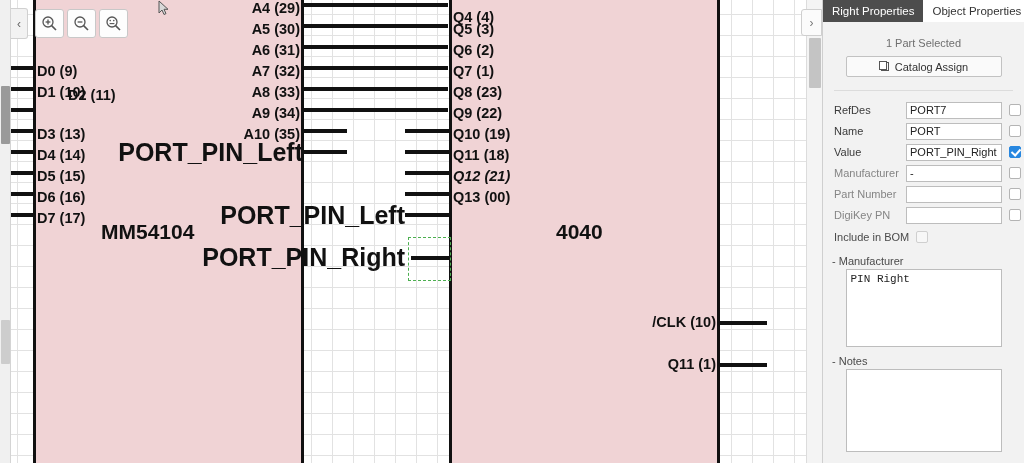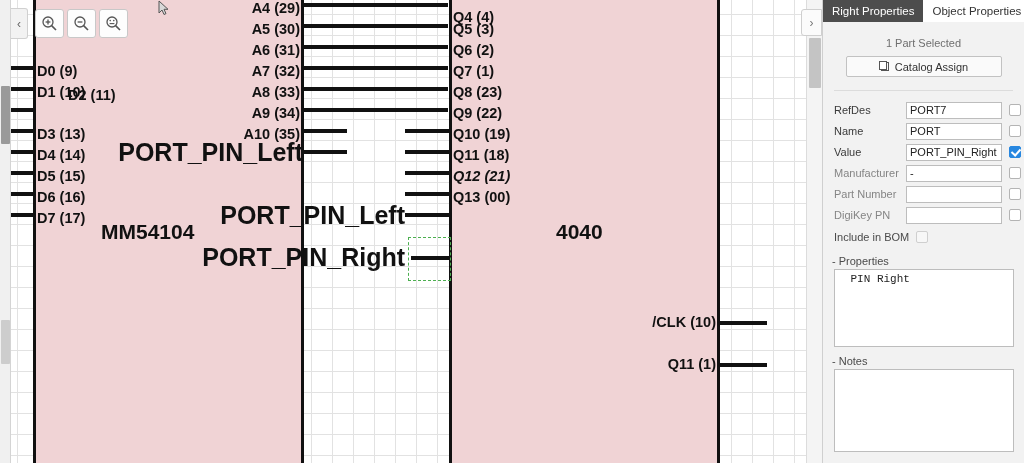--- a/index.html
+++ b/index.html
@@ -239,27 +239,27 @@
   #bom-row .field-label { width: auto; color: #4a4a4a; }
 
   .section-head {
     font-size: 11px;
     color: #4a4a4a;
     padding: 8px 0 2px 9px;
   }
   .textbox {
     display: block;
     margin: 0 auto;
-    width: 180px;
+    width: 156px;
     background: #ffffff;
     border: 1px solid #bdbdbd;
     font-family: "Liberation Mono", monospace;
     font-size: 11px;
     color: #222;
-    padding: 3px 16px;
+    padding: 3px 4px;
     resize: none;
     overflow: hidden;
     line-height: 13px;
   }
   #desc-box { height: 78px; }
   #notes-box { height: 83px; }
 </style>
 </head>
 <body>
 
@@ -440,21 +440,21 @@
         <span class="field-label dim">DigiKey PN</span>
         <input class="field-input" type="text" value="" style="">
         <span class="cb"></span>
       </div>
 
       <div id="bom-row">
         <span class="field-label">Include in BOM</span>
         <span class="cb dim"></span>
       </div>
 
-      <div class="section-head">- Properties</div>
+      <div class="section-head">- Manufacturer</div>
       <textarea id="desc-box" class="textbox" style="">PIN Right</textarea>
 
       <div class="section-head">- Notes</div>
       <textarea id="notes-box" class="textbox" style=""></textarea>
 
     </div>
   </div>
 </div>
 
 </body></html>

